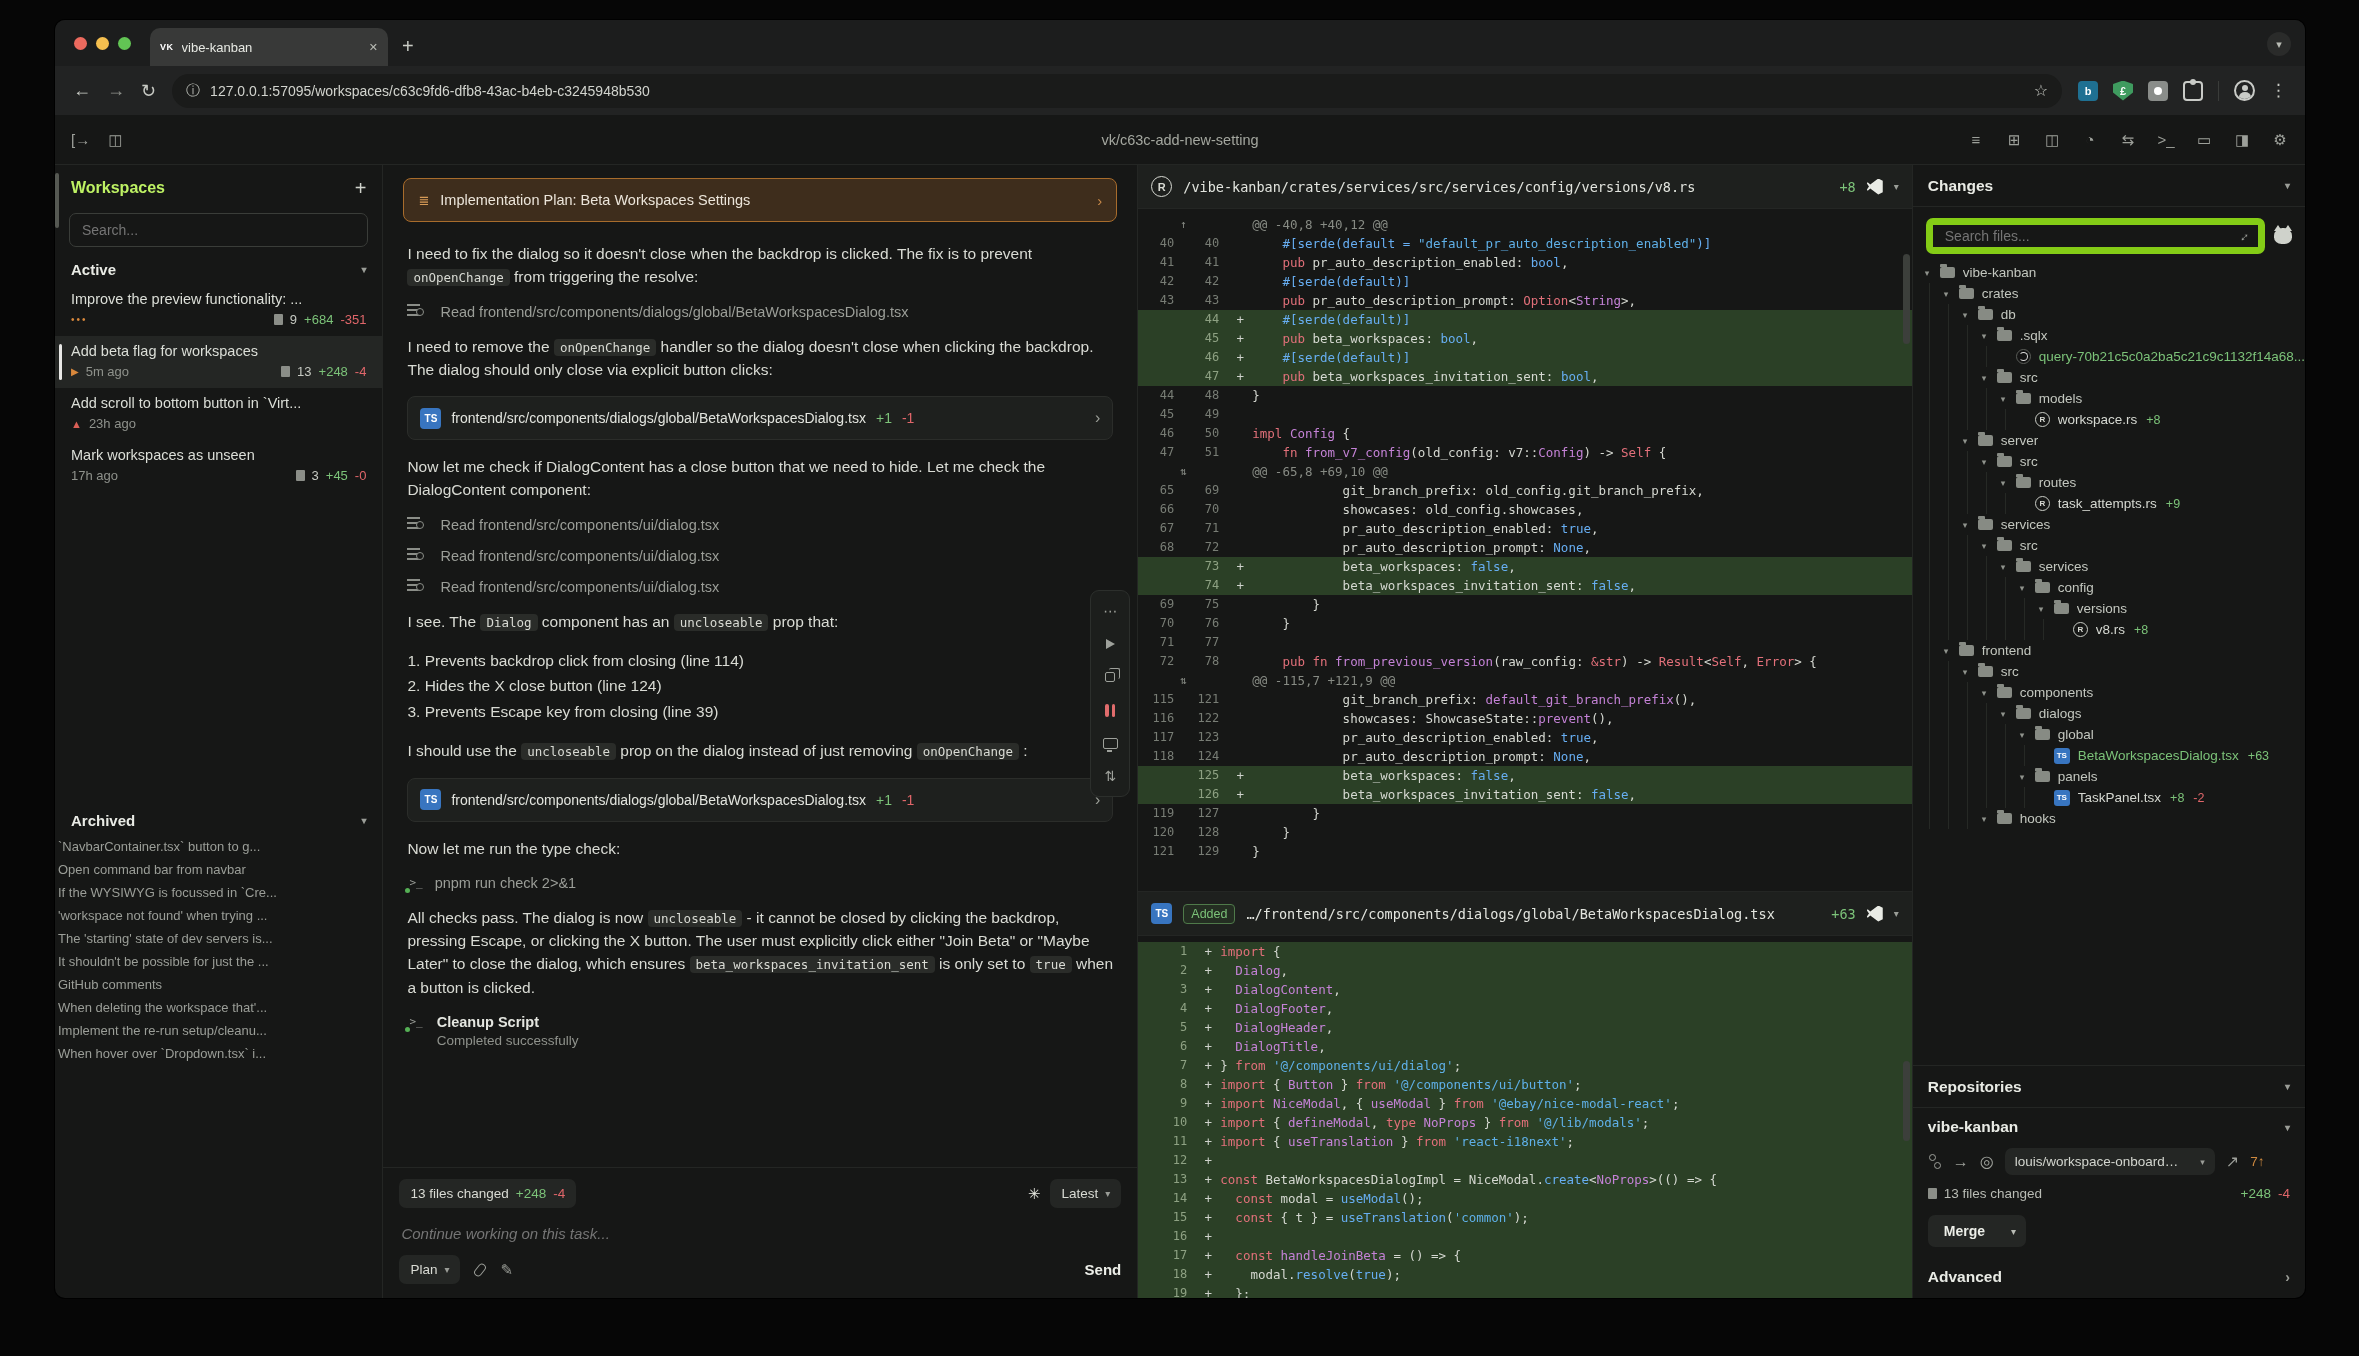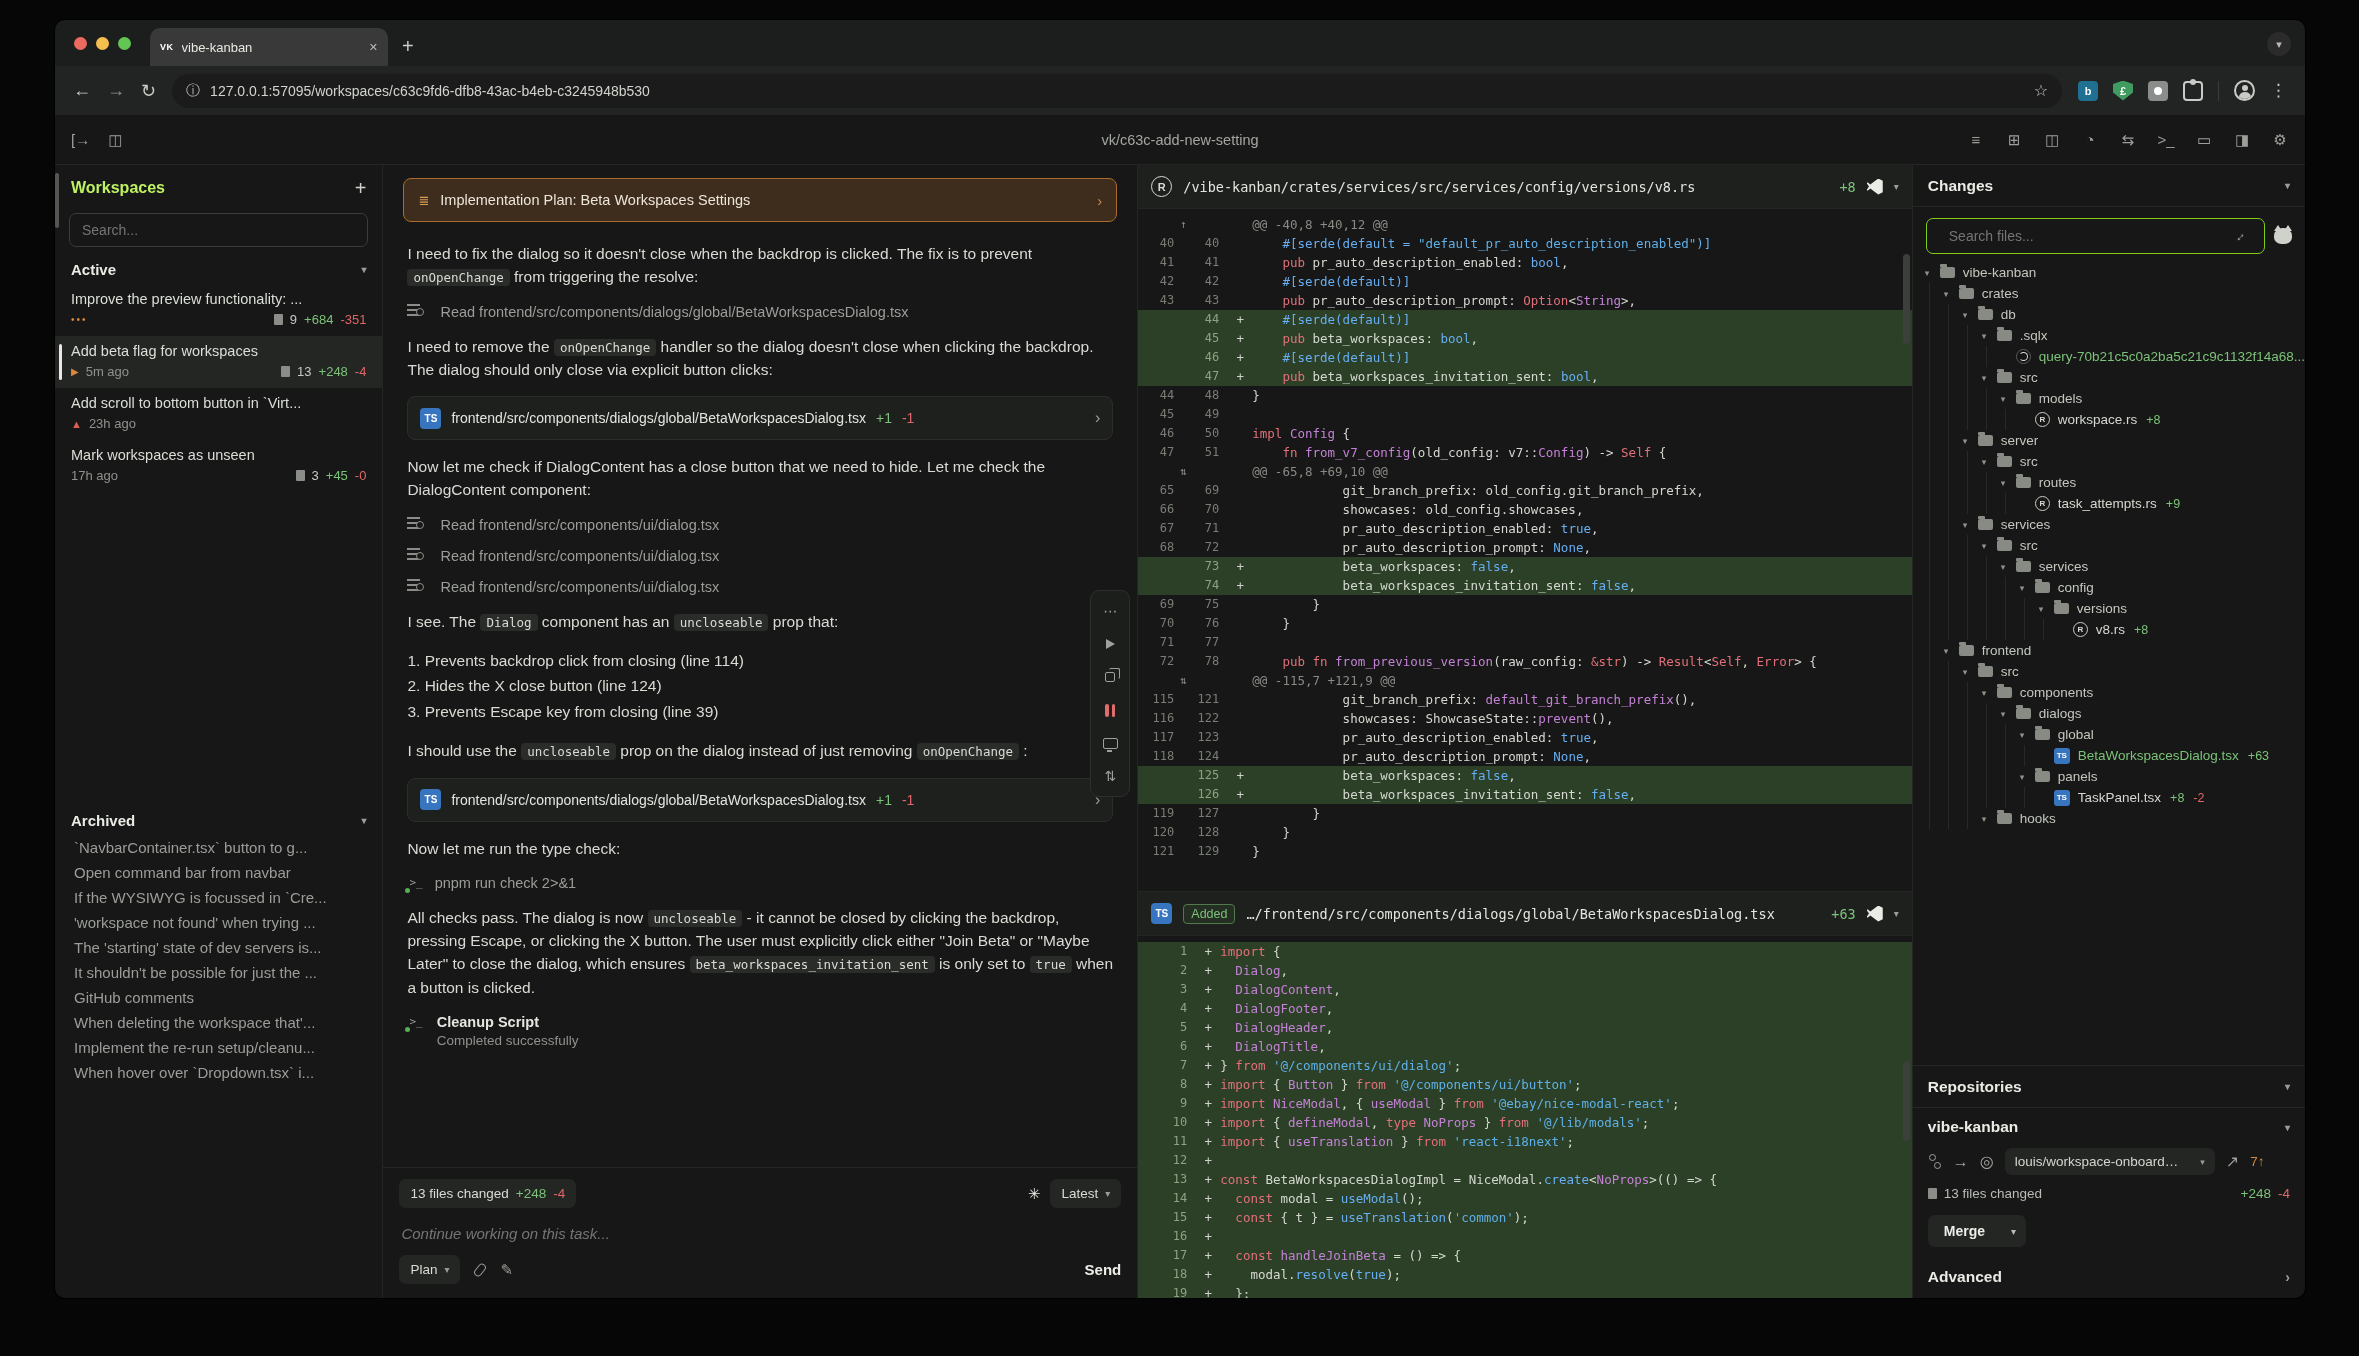--- a/index.html
+++ b/index.html
@@ -65,21 +65,21 @@
   .ws-meta{margin-top:5px;display:flex;align-items:center;font-size:13px;color:#8f928c;gap:7px;}
   .stat-dots{color:#d9883c;font-size:10px;letter-spacing:2px;}
   .stat-play{color:#d9883c;font-size:10px;}
   .stat-warn{color:#d95f56;font-size:11px;}
   .ws-meta .sp{flex:1;}
   .doc{width:9px;height:11px;background:#8b8e88;border-radius:1px;display:inline-block;}
   .cnt{color:#c6c9c2;}
   .green{color:#7cc379;}
   .red{color:#e0666a;}
   .arch-label{margin-top:318px;}
-  .arch-item{padding:4px 19px;color:#9b9e98;font-size:15px;white-space:nowrap;overflow:hidden;text-overflow:ellipsis;}
+  .arch-item{padding:4px 3px;color:#9b9e98;font-size:13px;white-space:nowrap;overflow:hidden;text-overflow:ellipsis;}
   
   .banner{margin:13px 20px 0;height:44px;border:1px solid #a86c2c;background:#3e2d1c;border-radius:8px;display:flex;align-items:center;padding:0 14px;gap:11px;color:#ece5da;font-size:14.5px;flex:none;}
   .banner .bico{color:#d79b57;font-size:13px;}
   .banner .bchev{margin-left:auto;color:#c98a4a;font-size:15px;}
   .msgs{padding:20px 24px 0;display:flex;flex-direction:column;gap:15px;overflow:hidden;flex:1;}
   .msg{color:#d9dbd4;font-size:15.5px;line-height:1.5;}
   .chip{font-family:"DejaVu Sans Mono",monospace;font-size:12.5px;background:#2a2c29;border-radius:4px;padding:1px 6px;color:#d9dbd4;}
   .tool{display:flex;align-items:flex-start;gap:18px;color:#9b9e98;font-size:14.5px;}
   .read-icon{width:13px;height:2px;background:#8b8e88;box-shadow:0 -5px 0 #8b8e88,0 5px 0 #8b8e88;position:relative;flex:none;margin:5px 2px 0 0;}
   .read-icon::after{content:"";position:absolute;right:-4px;top:-1px;width:6px;height:6px;border:1.5px solid #8b8e88;border-radius:50%;background:#161716;}
@@ -136,21 +136,21 @@
   .addrow{background:#2b4026;}
   .addrow .gut{color:#8ea183;}
   .hunktxt{color:#878b84;}
   .gut2{width:90px;flex:none;text-align:center;color:#878b84;font-size:11px;}
   .tp{color:#d5d8d1}.tk{color:#e2707a}.tt{color:#c482d6}.tb{color:#67aef2}.tstr{color:#5fb0e8}
   .sb{position:absolute;right:2px;width:7px;border-radius:4px;background:#3c3f3b;}
   
   .r-head{height:42px;display:flex;align-items:center;padding:0 15px;font-weight:bold;color:#e9ebe5;font-size:15.5px;border-bottom:1px solid #242624;flex:none;}
   .r-head .chev{margin-left:auto;color:#9a9d97;font-size:10px;}
   .r-search{margin:11px 13px 8px;display:flex;gap:9px;align-items:center;flex:none;}
-  .r-search .box{flex:1;height:36px;border:1px solid #84cc16;border-radius:7px;display:flex;align-items:center;padding:0 20px;}
+  .r-search .box{flex:1;height:36px;border:7px solid #84cc16;border-radius:7px;display:flex;align-items:center;padding:0 10px;}
   .r-search input{border:none;background:transparent;outline:none;color:#848781;font-size:14px;width:100%;font-family:inherit;}
   .expand-ico{color:#9a9d97;font-size:13px;transform:rotate(45deg);display:inline-block;}
   .octo{width:18px;height:16px;background:#cfd2cb;border-radius:48% 48% 42% 42%;position:relative;}
   .octo::before,.octo::after{content:"";position:absolute;top:-3px;width:0;height:0;border-left:4px solid transparent;border-right:4px solid transparent;border-bottom:6px solid #cfd2cb;}
   .octo::before{left:0;}.octo::after{right:0;}
   .tree{flex:1;overflow:hidden;font-size:13.5px;color:#c3c7bf;}
   .trow{height:21px;display:flex;align-items:center;padding-left:12px;}
   .guide{width:15px;align-self:stretch;flex:none;border-left:1px solid #262925;margin-left:4px;}
   .tchev{width:15px;flex:none;color:#8f938c;font-size:9px;}
   .fold{width:15px;height:11px;background:#878b84;border-radius:2px;position:relative;margin:0 8px 0 0;flex:none;}

